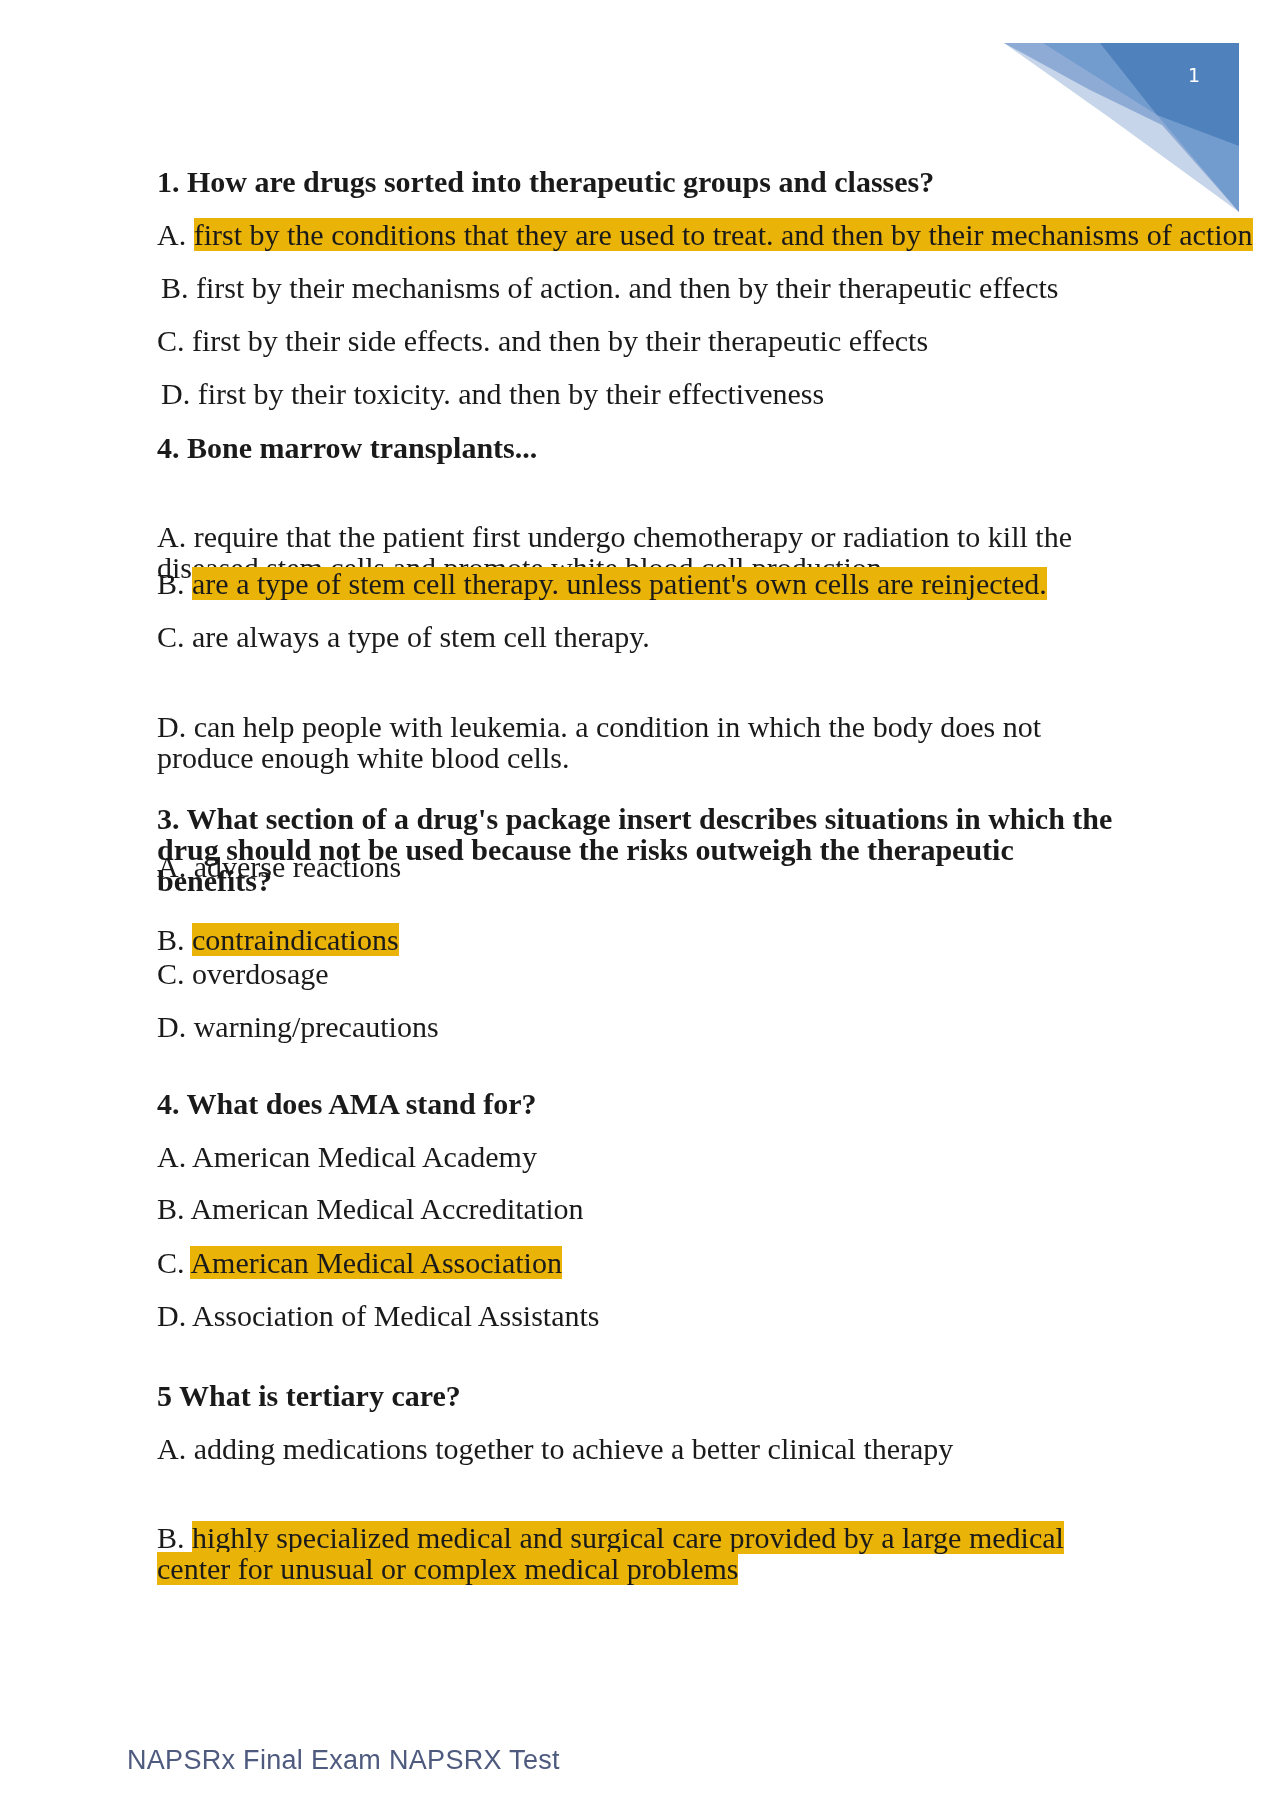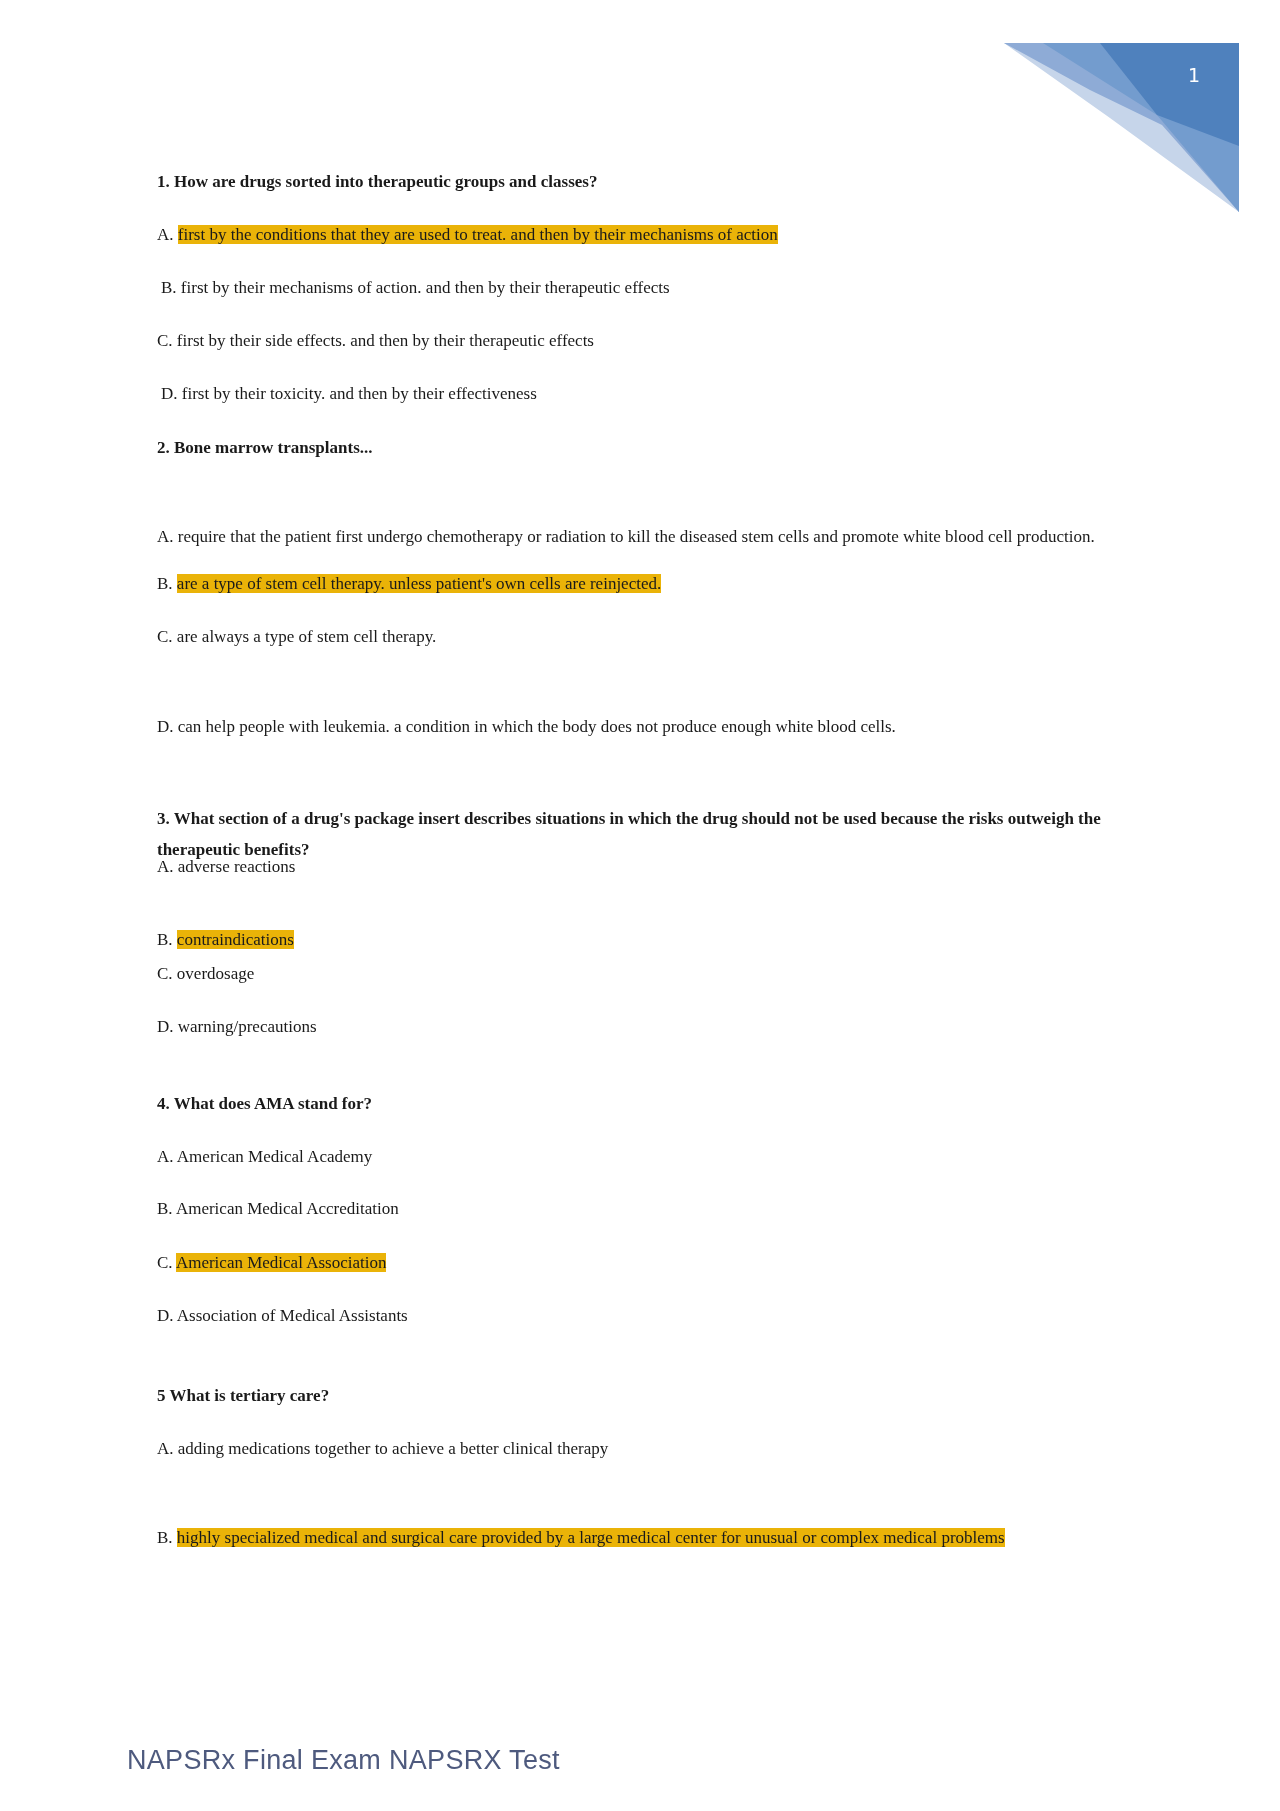--- a/index.html
+++ b/index.html
@@ -1,21 +1,21 @@
 <!DOCTYPE html>
 <html><head>
 <meta charset="utf-8">
 <style>
   html, body { margin: 0; padding: 0; background: #ffffff; }
   body { width: 1280px; height: 1811px; position: relative; overflow: hidden;
          font-family: "Liberation Serif", serif; color: #1a1a1a; }
   .corner { position: absolute; left: 0; top: 0; width: 1280px; height: 240px; pointer-events: none; }
   .page-num { position: absolute; left: 1188px; top: 64px; font-family: "DejaVu Sans", sans-serif;
               font-size: 19px; color: #ffffff; }
-  .line { position: absolute; left: 157px; font-size: 17px; line-height: 31px; white-space: nowrap; }
+  .line { position: absolute; left: 157px; font-size: 30px; line-height: 31px; white-space: nowrap; }
   .line.wrap { white-space: normal; width: 960px; margin-top: 36px; }
   .q { font-weight: bold; }
   .hl { background: #eab308; }
   .footer { position: absolute; left: 127px; top: 1745px; font-family: Liberation Sans, sans-serif;
             font-size: 27px; color: #4e5a7e; letter-spacing: 0.3px; }
 </style>
 </head>
 <body>
 
 <svg class="corner" viewBox="0 0 1280 240">
@@ -28,21 +28,21 @@
 
 <div>
   <div class="line q" style="top:166px">1. How are drugs sorted into therapeutic groups and classes?</div>
   <div class="line" style="top:219px"><span>A.</span> <span class="hl">first by the conditions that they are used to treat. and then by their mechanisms of action</span></div>
   <div class="line" style="top:272px;left:161px"><span> B.</span> <span>first by their mechanisms of action. and then by their therapeutic effects</span></div>
   <div class="line" style="top:325px"><span>C.</span> <span>first by their side effects. and then by their therapeutic effects</span></div>
   <div class="line" style="top:378px;left:161px"><span> D.</span> <span>first by their toxicity. and then by their effectiveness</span></div>
 </div>
 
 <div>
-  <div class="line q" style="top:432px">2. Bone marrow transplants...</div>
+  <div class="line q" style="top:432px">4. Bone marrow transplants...</div>
   <div class="line wrap" style="top:485px"><span>A.</span> <span>require that the patient first undergo chemotherapy or radiation to kill the diseased stem cells and promote white blood cell production.</span></div>
   <div class="line" style="top:568px"><span>B.</span> <span class="hl">are a type of stem cell therapy. unless patient's own cells are reinjected.</span></div>
   <div class="line" style="top:621px"><span>C.</span> <span>are always a type of stem cell therapy.</span></div>
   <div class="line wrap" style="top:675px"><span>D.</span> <span>can help people with leukemia. a condition in which the body does not produce enough white blood cells.</span></div>
 </div>
 
 <div>
   <div class="line q wrap" style="top:767px">3. What section of a drug's package insert describes situations in which the drug should not be used because the risks outweigh the therapeutic benefits?</div>
   <div class="line" style="top:851px"><span>A.</span> <span>adverse reactions</span></div>
   <div class="line" style="top:924px"><span>B.</span> <span class="hl">contraindications</span></div>

